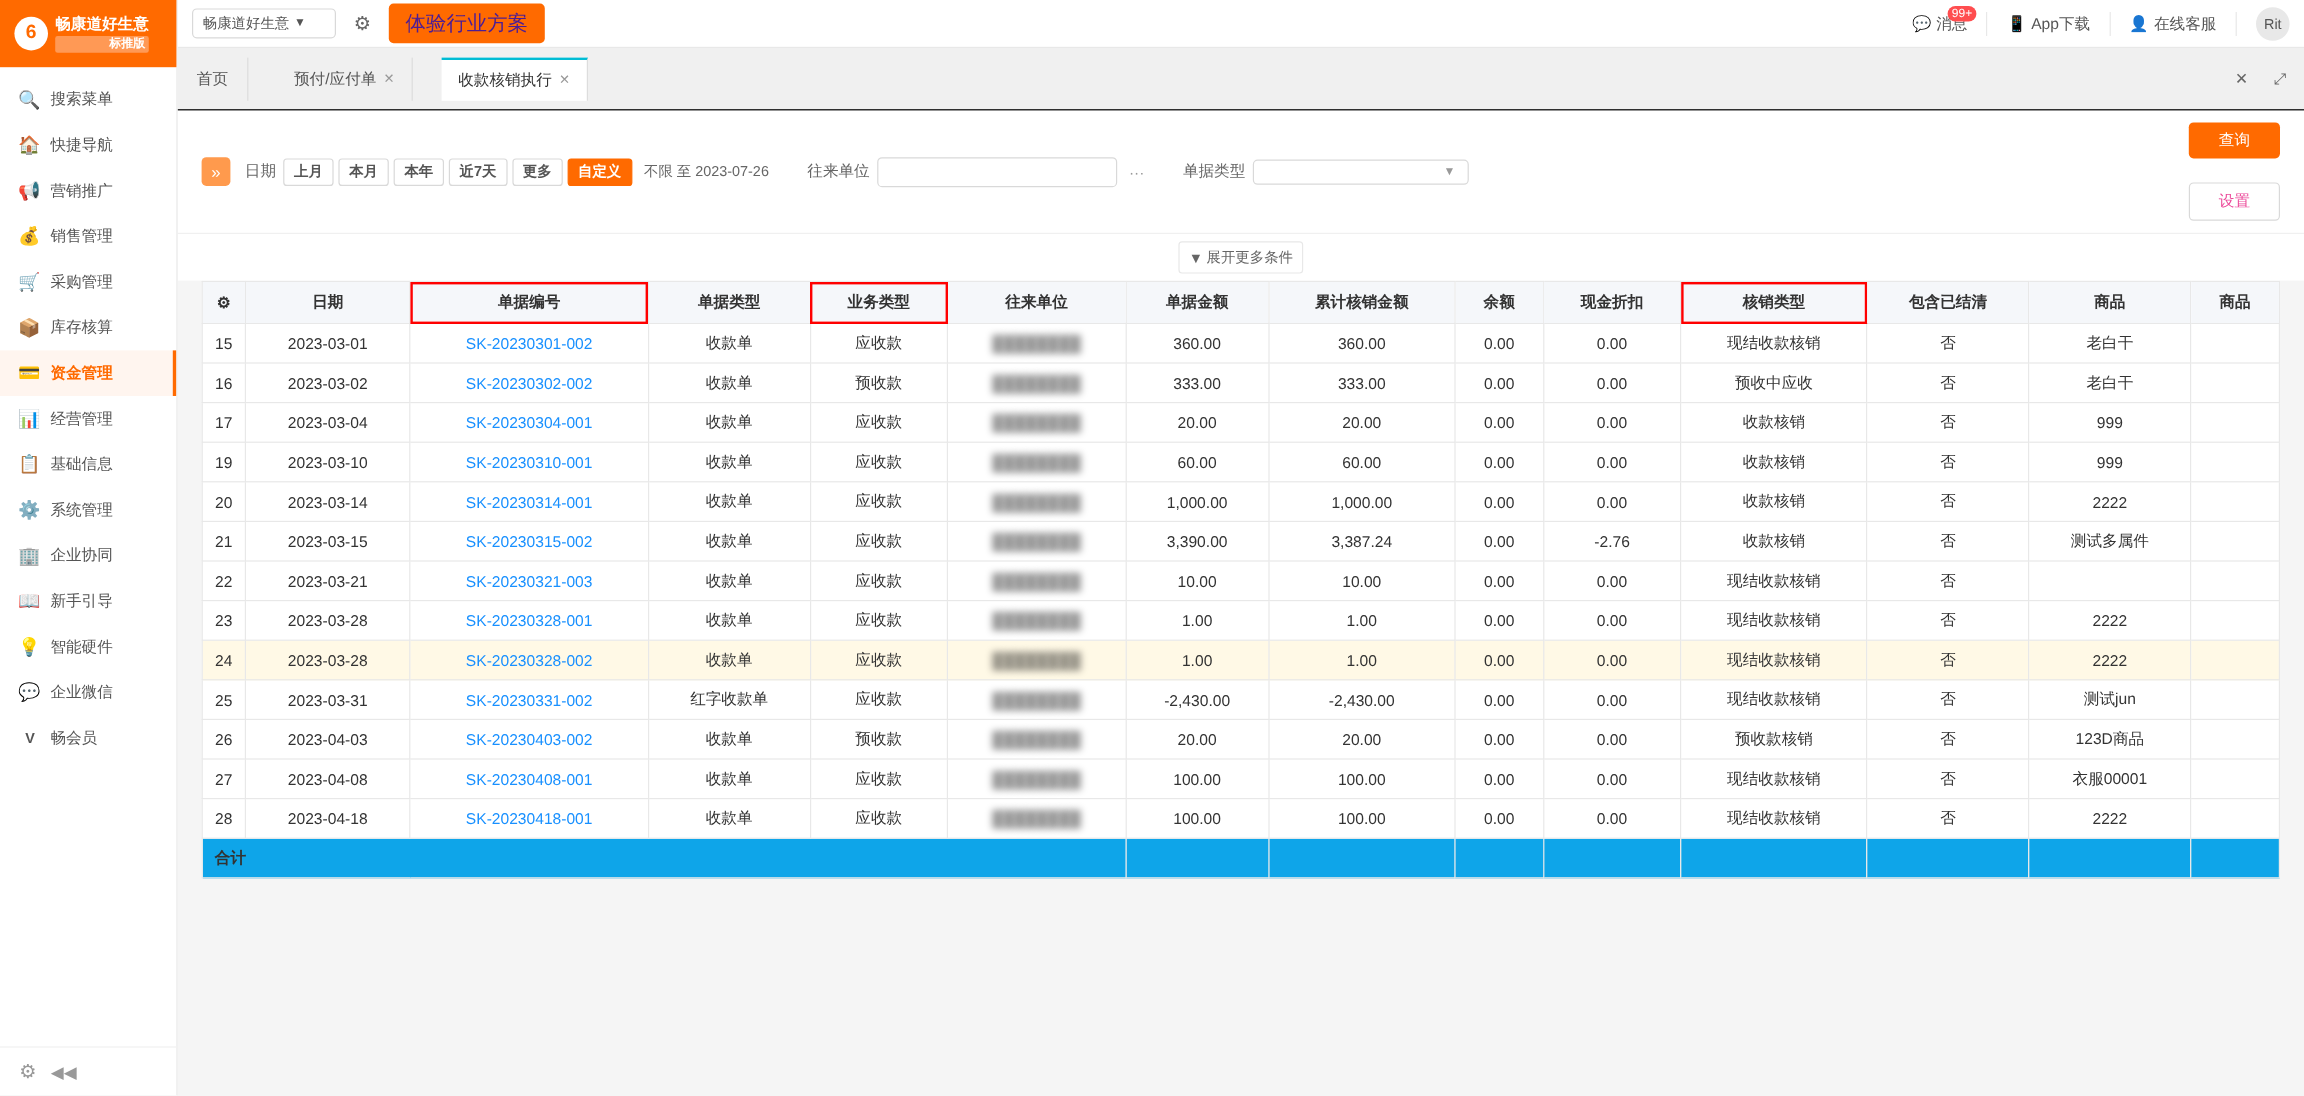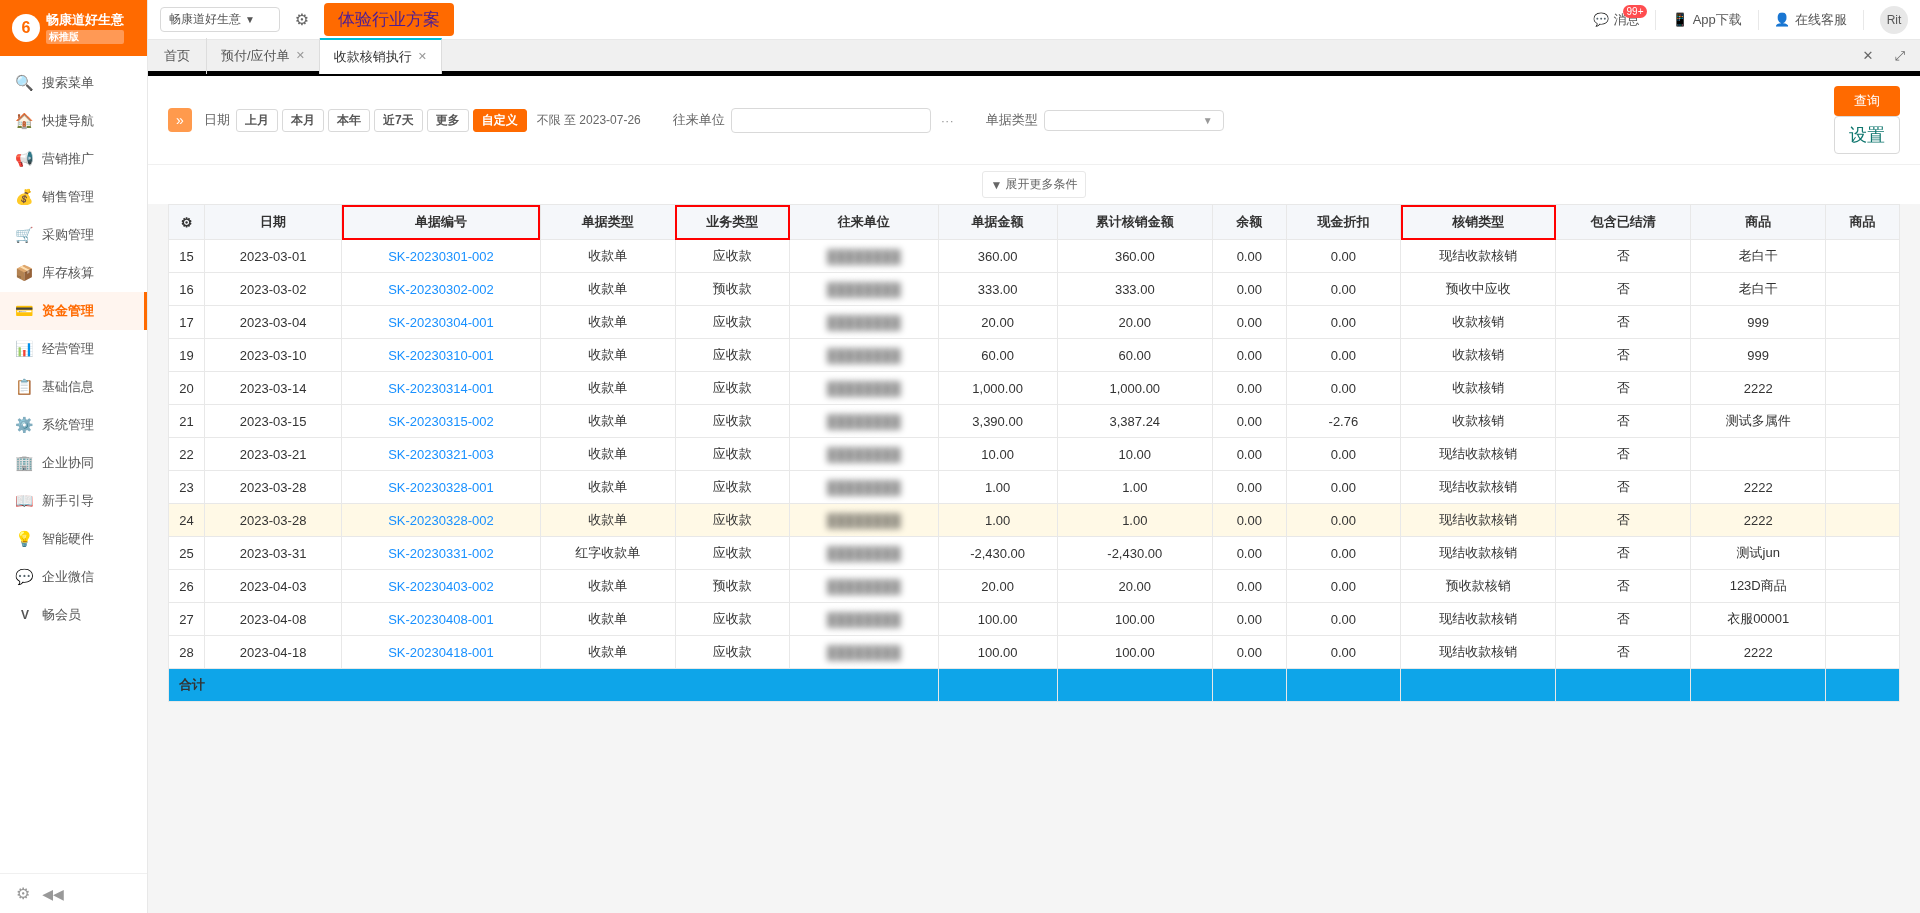--- a/index.html
+++ b/index.html
@@ -5,41 +5,41 @@
     * { box-sizing: border-box; margin: 0; padding: 0; }
     body { font-family: 'Microsoft YaHei', Arial, sans-serif; font-size: 13px; background: #f5f5f5; display: flex; height: 913px; overflow: hidden; }
 
     
     .sidebar { width: 148px; background: #fff; border-right: 1px solid #e8e8e8; display: flex; flex-direction: column; flex-shrink: 0; }
     .sidebar-logo { background: #ff6a00; padding: 10px 12px; display: flex; align-items: center; gap: 6px; color: #fff; font-size: 14px; font-weight: bold; height: 56px; }
     .sidebar-logo-icon { width: 28px; height: 28px; background: #fff; border-radius: 50%; display: flex; align-items: center; justify-content: center; }
     .sidebar-logo-icon span { color: #ff6a00; font-size: 16px; font-weight: bold; }
     .sidebar-logo-text { display: flex; flex-direction: column; line-height: 1.2; }
     .sidebar-logo-text .main { font-size: 13px; }
-    .sidebar-logo-text .sub { font-size: 10px; background: #ff9955; border-radius: 2px; padding: 1px 3px; margin-top: 2px; }
+    .sidebar-logo-text .sub { font-size: 10px; background: #ff9955; border-radius: 2px; padding: 1px 3px; margin-top: 2px; text-align: right; }
     .sidebar-nav { flex: 1; overflow-y: auto; padding: 8px 0; }
     .sidebar-item { display: flex; align-items: center; gap: 8px; padding: 10px 16px; cursor: pointer; color: #555; font-size: 13px; }
     .sidebar-item.active { background: #fff5ef; color: #ff6a00; font-weight: bold; border-right: 3px solid #ff6a00; }
     .sidebar-item-icon { width: 18px; height: 18px; display: flex; align-items: center; justify-content: center; font-size: 15px; }
     .sidebar-footer { padding: 10px 16px; display: flex; align-items: center; gap: 12px; border-top: 1px solid #f0f0f0; }
 
     
     .main { flex: 1; display: flex; flex-direction: column; overflow: hidden; }
 
     
     .topbar { height: 40px; background: #fff; border-bottom: 1px solid #e8e8e8; display: flex; align-items: center; padding: 0 12px; gap: 8px; }
     .topbar-dropdown { display: flex; align-items: center; gap: 4px; border: 1px solid #d9d9d9; border-radius: 4px; padding: 3px 8px; cursor: pointer; color: #555; font-size: 12px; min-width: 120px; }
     .topbar-gear { width: 28px; height: 28px; display: flex; align-items: center; justify-content: center; cursor: pointer; color: #666; font-size: 16px; }
     .topbar-btn { background: #ff6a00; color: #4c1d95; border: none; border-radius: 4px; padding: 5px 14px; cursor: pointer; font-size: 17px; }
     .topbar-right { margin-left: auto; display: flex; align-items: center; gap: 16px; color: #555; font-size: 13px; }
     .topbar-msg { position: relative; display: flex; align-items: center; gap: 4px; cursor: pointer; }
     .topbar-badge { position: absolute; top: -6px; right: -8px; background: #ff4d4f; color: #fff; border-radius: 10px; font-size: 10px; padding: 1px 4px; }
 
     
-    .tabbar { height: 36px; background: #f0f0f0; display: flex; align-items: center; border-bottom: 5px solid #000000; position: relative; }
+    .tabbar { height: 52px; background: #f0f0f0; display: flex; align-items: center; border-bottom: 1px solid #000000; position: relative; gap: 24px; }
     .tab { display: flex; align-items: center; gap: 6px; padding: 0 14px; height: 36px; cursor: pointer; font-size: 13px; color: #555; border-right: 1px solid #ddd; }
     .tab.active { background: #fff; color: #333; border-top: 2px solid #00bcd4; }
     .tab-close { font-size: 11px; color: #999; cursor: pointer; }
     .tabbar-home { padding: 0 16px; height: 36px; display: flex; align-items: center; font-size: 13px; color: #555; cursor: pointer; }
     .tabbar-actions { margin-left: auto; display: flex; align-items: center; gap: 8px; padding-right: 8px; }
     .tabbar-action-btn { width: 24px; height: 24px; display: flex; align-items: center; justify-content: center; cursor: pointer; color: #666; }
 
     
     .page-content { flex: 1; overflow: hidden; display: flex; flex-direction: column; background: #f5f5f5; padding: 0; }
 
@@ -54,21 +54,21 @@
     .filter-area { background: #fff; padding: 10px 20px; border-bottom: 1px solid #f0f0f0; }
     .filter-row { display: flex; align-items: center; gap: 12px; flex-wrap: wrap; }
     .filter-item { display: flex; align-items: center; gap: 6px; }
     .filter-label { color: #666; font-size: 13px; white-space: nowrap; }
     .filter-date-btns { display: flex; gap: 4px; }
     .filter-date-btn { padding: 2px 8px; border: 1px solid #d9d9d9; border-radius: 3px; cursor: pointer; font-size: 12px; color: #555; background: #fff; font-weight: bold; }
     .filter-date-btn.custom { background: #ff6a00; color: #fff; border-color: #ff6a00; }
     .filter-date-range { color: #666; font-size: 12px; }
     .filter-input { border: 1px solid #d9d9d9; border-radius: 4px; padding: 4px 10px; font-size: 13px; color: #333; width: 200px; }
     .btn-query { background: #ff6a00; color: #fff; border: none; border-radius: 4px; padding: 6px 18px; cursor: pointer; font-size: 13px; }
-    .btn-settings { background: #fff; color: #0f766e; border: 1px solid #d9d9d9; border-radius: 4px; padding: 6px 14px; cursor: pointer; font-size: 18px; }
+    .btn-settings { background: #fff; color: #ec4899; border: 1px solid #d9d9d9; border-radius: 4px; padding: 6px 24px; cursor: pointer; font-size: 13px; }
     .expand-row { display: flex; justify-content: center; align-items: center; padding: 6px; }
 
     
     .table-area { flex: 1; overflow: auto; padding: 0 20px 10px; background: #f5f5f5; }
     .data-table { width: 100%; border-collapse: collapse; background: #fff; font-size: 13px; }
     .data-table th { background: #f5f7fa; color: #333; font-weight: 600; padding: 8px 10px; border: 1px solid #e8e8e8; text-align: center; white-space: nowrap; position: sticky; top: 0; z-index: 1; }
     .data-table td { padding: 7px 10px; border: 1px solid #e8e8e8; text-align: center; color: #333; white-space: nowrap; }
     .data-table tr.highlighted td { background: #fff9e6; }
     .link-text { color: #1890ff; cursor: pointer; text-decoration: none; }
     .negative { color: #ff4d4f; }
@@ -247,21 +247,21 @@
           </div>
 
           <div class="filter-item" style="margin-left:20px;">
             <span class="filter-label">单据类型</span>
             <div style="display:flex;align-items:center;border:1px solid #d9d9d9;border-radius:4px;padding:4px 10px;min-width:180px;cursor:pointer;background:#fff;">
               <span style="flex:1;color:#333;"></span>
               <span style="color:#999;font-size:10px;">▼</span>
             </div>
           </div>
 
-          <div style="margin-left:auto;display:flex;flex-direction:column;gap:0;">
+          <div style="margin-left:auto;display:flex;flex-direction:column;gap:20px;">
             <button class="btn-query">查询</button>
             <button class="btn-settings">设置</button>
           </div>
         </div>
       </div>
       <div class="expand-row">
         <div class="filter-expand-btn">
           <span>▼</span>
           <span>展开更多条件</span>
         </div>

